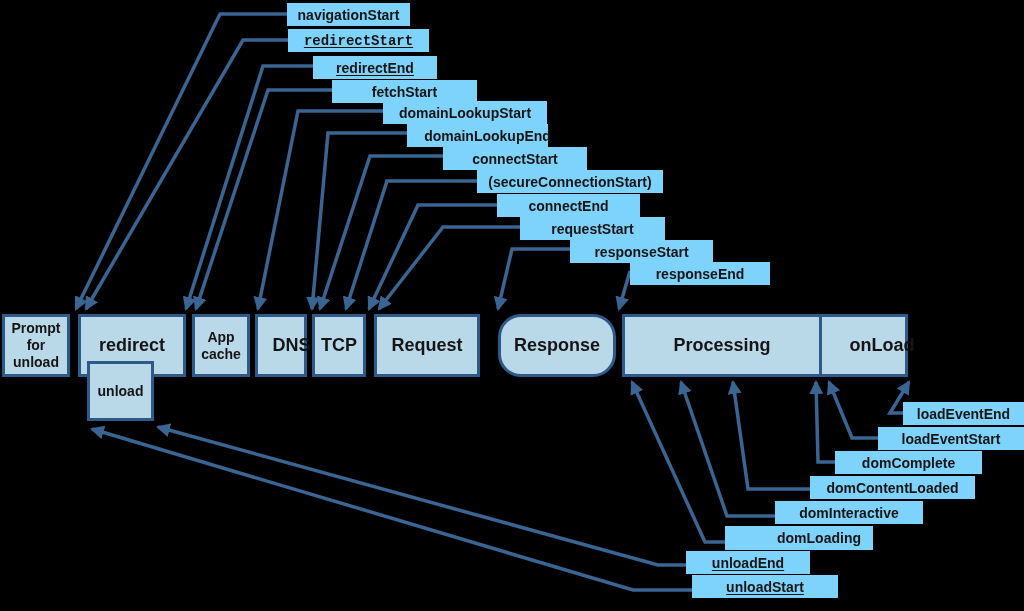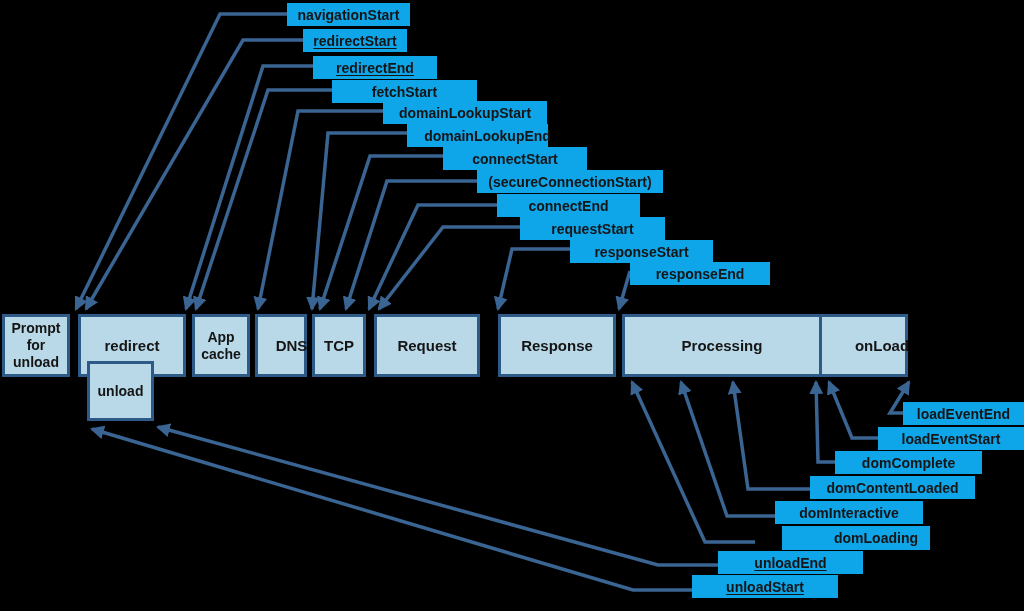--- a/index.html
+++ b/index.html
@@ -20,30 +20,30 @@
     position: absolute;
     box-sizing: border-box;
     background: #b9d8e8;
     border: 3px solid #2d5a87;
     display: flex;
     flex-direction: column;
     align-items: center;
     justify-content: center;
     text-align: center;
     font-weight: bold;
-    font-size: 15px;
+    font-size: 18px;
     line-height: 17px;
     color: #151515;
     z-index: 2;
   }
   .tbox.small { font-size: 14px; }
   .event-label {
     position: absolute;
     box-sizing: border-box;
-    background: #0ea5e9;
+    background: #7dd3fc;
     color: #151515;
     font-weight: bold;
     font-size: 14px;
     display: flex;
     align-items: center;
     justify-content: center;
     white-space: nowrap;
     z-index: 3;
   }
   .event-label.underlined { text-decoration: underline; text-underline-offset: 2px; }
@@ -101,48 +101,48 @@
       </div>
       <div class="tbox" style="left: 255px; top: 314px; width: 52px; height: 63px; padding-left: 21px;">
         <span>DNS</span>
       </div>
       <div class="tbox" style="left: 312px; top: 314px; width: 54px; height: 63px;">
         <span>TCP</span>
       </div>
       <div class="tbox" style="left: 374px; top: 314px; width: 106px; height: 63px;">
         <span>Request</span>
       </div>
-      <div class="tbox" style="left: 498px; top: 314px; width: 118px; height: 63px;">
+      <div class="tbox" style="left: 498px; top: 314px; width: 118px; height: 63px; border-radius: 23px;">
         <span>Response</span>
       </div>
       <div class="tbox" style="left: 622px; top: 314px; width: 200px; height: 63px;">
         <span>Processing</span>
       </div>
       <div class="tbox" style="left: 819px; top: 314px; width: 89px; height: 63px; padding-left: 37px;">
         <span>onLoad</span>
       </div>
       <div class="tbox small" style="left: 87px; top: 361px; width: 67px; height: 60px;">
         <span>unload</span>
       </div>
     </div>
   <div id="labels-layer">
       <div class="event-label" style="left: 287px; top: 3px; width: 123px; height: 23px;">navigationStart</div>
-      <div class="event-label underlined" style="left: 303px; top: 29px; width: 104px; height: 23px;">redirectStart</div>
+      <div class="event-label underlined" style="left: 288px; top: 29px; width: 141px; height: 23px; font-family: Liberation Mono, monospace;">redirectStart</div>
       <div class="event-label underlined" style="left: 313px; top: 56px; width: 124px; height: 23px;">redirectEnd</div>
       <div class="event-label" style="left: 332px; top: 80px; width: 145px; height: 23px;">fetchStart</div>
       <div class="event-label" style="left: 383px; top: 101px; width: 164px; height: 23px;">domainLookupStart</div>
       <div class="event-label" style="left: 407px; top: 124px; width: 141px; height: 23px; padding-left: 20px;">domainLookupEnd</div>
       <div class="event-label" style="left: 443px; top: 147px; width: 144px; height: 23px;">connectStart</div>
       <div class="event-label" style="left: 477px; top: 170px; width: 186px; height: 23px;">(secureConnectionStart)</div>
       <div class="event-label" style="left: 497px; top: 194px; width: 143px; height: 23px;">connectEnd</div>
       <div class="event-label" style="left: 520px; top: 217px; width: 145px; height: 23px;">requestStart</div>
       <div class="event-label" style="left: 570px; top: 240px; width: 143px; height: 23px;">responseStart</div>
       <div class="event-label" style="left: 630px; top: 262px; width: 140px; height: 23px;">responseEnd</div>
       <div class="event-label" style="left: 903px; top: 402px; width: 121px; height: 23px;">loadEventEnd</div>
       <div class="event-label" style="left: 878px; top: 427px; width: 146px; height: 23px;">loadEventStart</div>
       <div class="event-label" style="left: 835px; top: 451px; width: 147px; height: 23px;">domComplete</div>
       <div class="event-label" style="left: 810px; top: 476px; width: 165px; height: 23px;">domContentLoaded</div>
       <div class="event-label" style="left: 775px; top: 501px; width: 148px; height: 23px;">domInteractive</div>
-      <div class="event-label" style="left: 782px; top: 526px; width: 148px; height: 24px; padding-left: 40px;">domLoading</div>
-      <div class="event-label underlined" style="left: 718px; top: 551px; width: 145px; height: 23px;">unloadEnd</div>
+      <div class="event-label" style="left: 725px; top: 526px; width: 148px; height: 24px; padding-left: 40px;">domLoading</div>
+      <div class="event-label underlined" style="left: 686px; top: 551px; width: 124px; height: 23px;">unloadEnd</div>
       <div class="event-label underlined" style="left: 692px; top: 575px; width: 146px; height: 23px;">unloadStart</div>
     </div>
 </div>
 
 </body></html>

